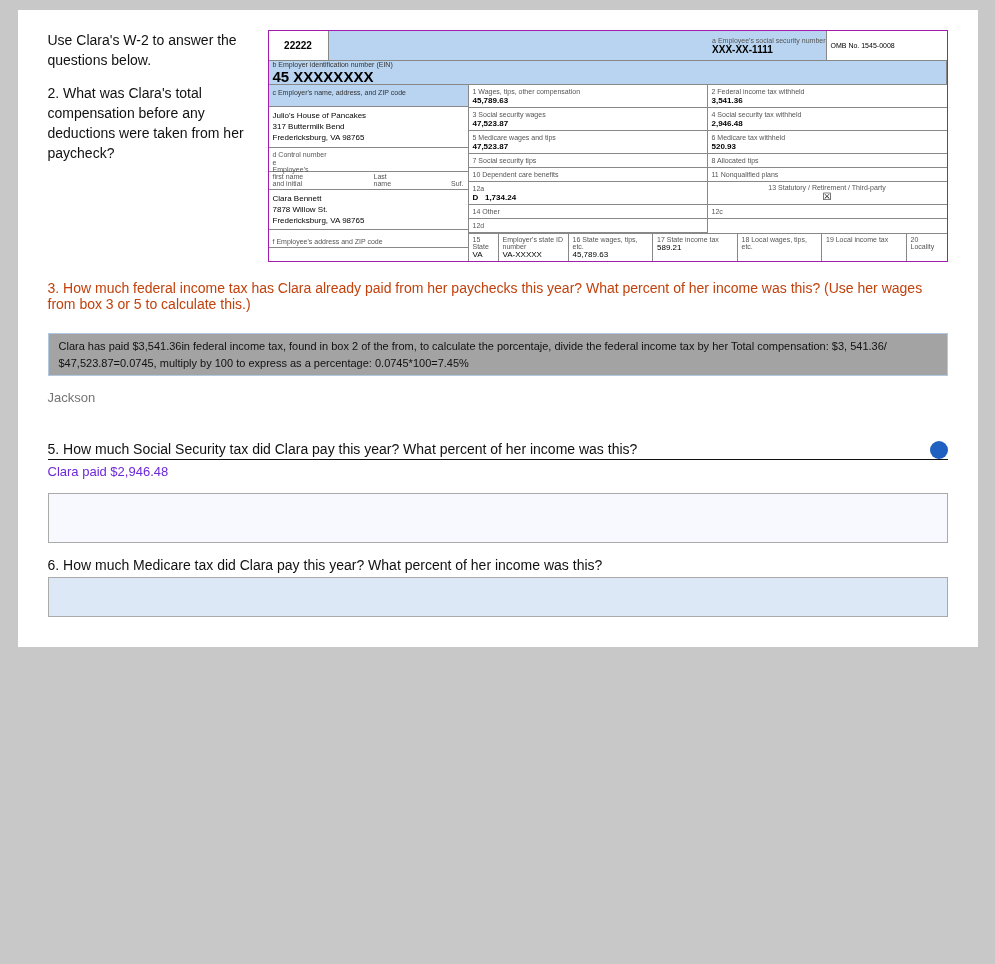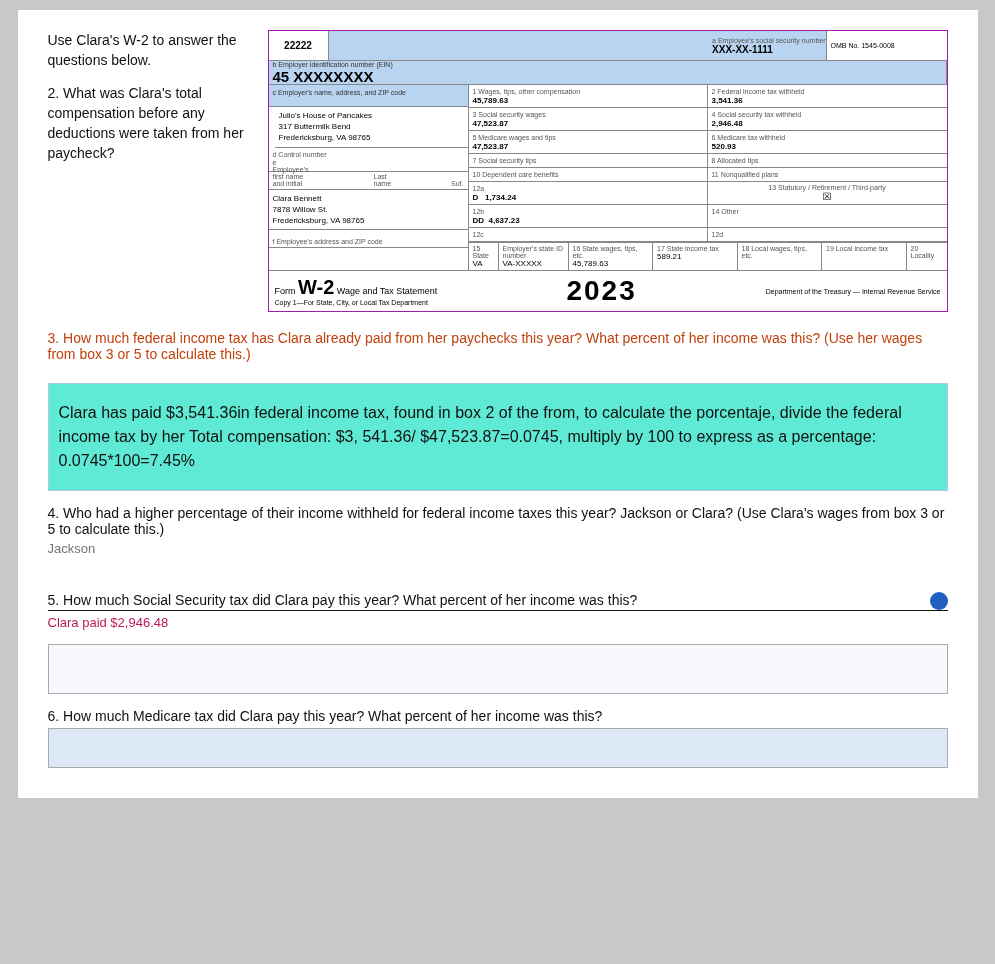--- a/index.html
+++ b/index.html
@@ -115,21 +115,20 @@
       font-size: 8px;
       background: #b8d4f0;
       height: 22px;
     }
 
     .w2-employer-name {
       padding: 3px 4px;
       border-bottom: 1px solid #888;
       font-size: 8px;
       line-height: 1.4;
-      margin-left: 6px;
     }
 
     .w2-control-num {
       padding: 2px 4px;
       border-bottom: 1px solid #888;
       font-size: 8px;
       height: 24px;
     }
 
     .w2-employee-name-row {
@@ -236,23 +235,23 @@
       margin-bottom: 14px;
     }
 
     .question-main {
       font-size: 14px;
       color: #c2410c;
       margin-bottom: 21px;
     }
 
     .question-answer {
-      background: #5eead4;
-      padding: 17px 10px;
-      font-size: 16px;
+      background: #a3a3a3;
+      padding: 4px 10px;
+      font-size: 11px;
       color: #111;
       line-height: 1.5;
       border: 1px solid #b0c8e0;
     }
 
     
     .q4-section {
       margin-bottom: 14px;
     }
 
@@ -275,21 +274,21 @@
     .q5-main {
       font-size: 14px;
       color: #111;
       border-bottom: 1px solid #111;
       padding-bottom: 2px;
       margin-bottom: 4px;
     }
 
     .q5-answer {
       font-size: 13px;
-      color: #be185d;
+      color: #6d28d9;
     }
 
     
     .answer-box {
       border: 1px solid #aaa;
       height: 50px;
       margin-bottom: 14px;
       background: #f8f8ff;
     }
 
@@ -434,24 +433,20 @@
                 <span class="w2-box-val">D &nbsp;&nbsp;1,734.24</span>
               </div>
               <div class="w2-box" style="display:flex;align-items:center;justify-content:center;">
                 <div style="text-align:center;">
                   <div style="font-size:7px;color:#555;">13 Statutory / Retirement / Third-party</div>
                   <div style="font-size:10px;">☒</div>
                 </div>
               </div>
 
               <div class="w2-box">
-                <span class="w2-box-num">12b</span><br>
-                <span class="w2-box-val">DD &nbsp;4,637.23</span>
-              </div>
-              <div class="w2-box">
                 <span class="w2-box-num">14 Other</span><br>
                 <span class="w2-box-val"></span>
               </div>
 
               <div class="w2-box">
                 <span class="w2-box-num">12c</span><br>
               </div>
               <div class="w2-box">
                 <span class="w2-box-num">12d</span><br>
               </div>
@@ -482,50 +477,36 @@
                 <div style="font-size:7px;color:#555;">19 Local income tax</div>
                 <div></div>
               </div>
               <div class="w2-state-cell" style="flex:0 0 40px;">
                 <div style="font-size:7px;color:#555;">20 Locality</div>
               </div>
             </div>
           </div>
         </div>
 
-        <div class="w2-footer">
-          <div>
-            <span style="font-size:9px;">Form</span>
-            <span class="w2-form-title">W-2</span>
-            <span class="w2-form-subtitle">Wage and Tax Statement</span>
-            <div style="font-size:7px;">Copy 1—For State, City, or Local Tax Department</div>
-          </div>
-          <div class="w2-year">2023</div>
-          <div class="w2-dept">Department of the Treasury — Internal Revenue Service</div>
-        </div>
 
       </div>
     </div>
   </div>
 
   <div class="question-section">
     <div class="question-main">
       <span>3.</span>
       <span>How much federal income tax has Clara already paid from her paychecks this year?  What percent of her income was this? (Use her wages from box 3 or 5 to calculate this.)</span>
     </div>
     <div class="question-answer">
       <span>Clara has paid $3,541.36in federal income tax, found in box 2 of the from, to calculate the porcentaje, divide the federal income tax by her Total compensation: $3, 541.36/ $47,523.87=0.0745, multiply by 100 to express as a percentage: 0.0745*100=7.45%</span>
     </div>
   </div>
 
   <div class="q4-section">
-    <div class="q4-main">
-      <span>4.</span>
-      <span>Who had a higher percentage of their income withheld for federal income taxes this year? Jackson or Clara? (Use Clara's wages from box 3 or 5 to calculate this.)</span>
-    </div>
     <div class="q4-answer">Jackson</div>
   </div>
 
   <div class="q5-section" style="position:relative;margin-top:36px;">
     <div class="q5-main">
       <span>5.</span>
       <span>How much Social Security tax did Clara pay this year?  What percent of her income was this?</span>
     </div>
     <div class="q5-answer">Clara paid $2,946.48</div>
 

